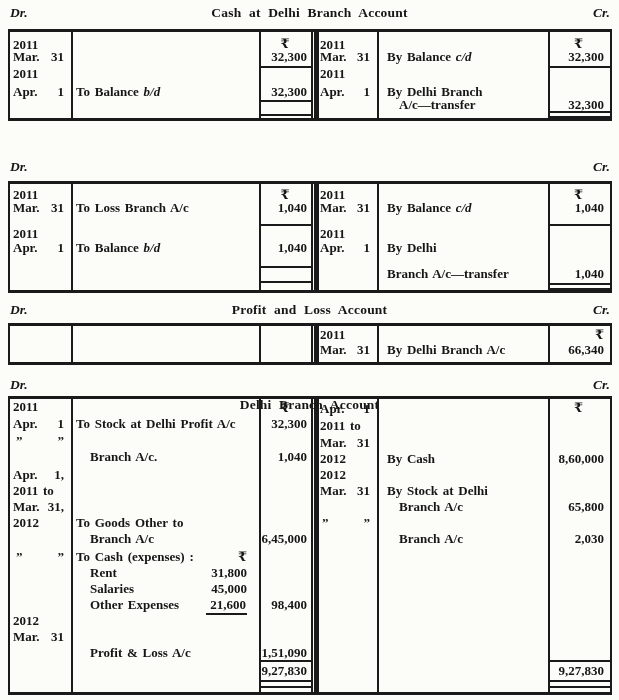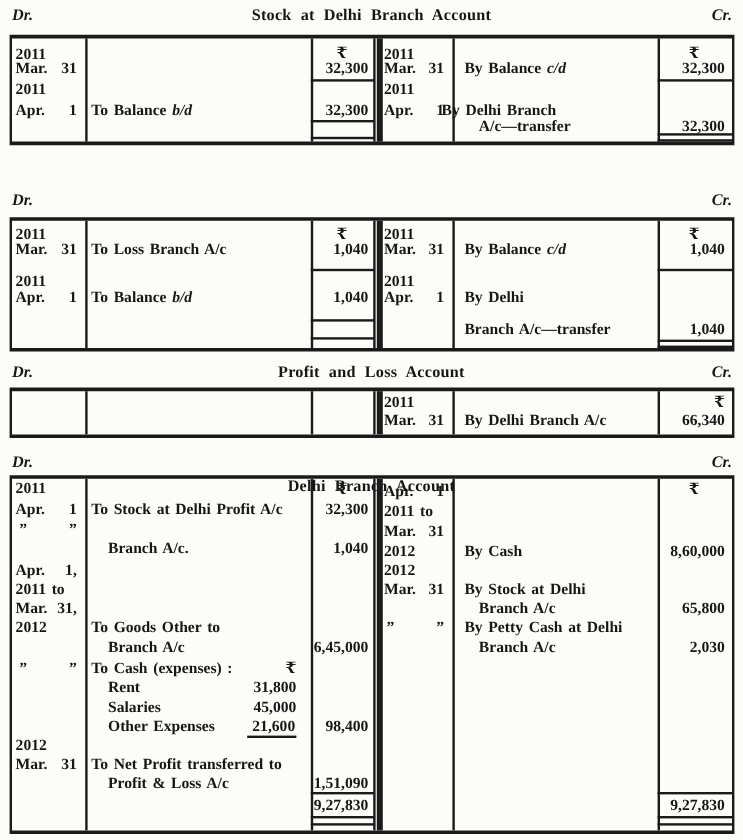--- a/index.html
+++ b/index.html
@@ -22,21 +22,21 @@
   .vmid { width:5px; }
   .hl { position:absolute; height:2px; background:#1a1a1a; }
   .u { border-bottom:2px solid #1a1a1a; padding:0 1px 1px 4px; }
 </style>
 </head>
 <body>
 
 <div class="page">
 
   <span class="t sideL it" style="top:6px">Dr.</span>
-  <span class="t title" style="top:6px">Stock at Delhi Branch Account</span>
+  <span class="t title" style="top:6px">Cash at Delhi Branch Account</span>
   <span class="t sideR it" style="top:6px">Cr.</span>
 
   <div class="tbl" style="top:29px;height:92px">
     <div class="vl" style="left:61px"></div>
     <div class="vl" style="left:249px"></div>
     <div class="vl" style="left:301px"></div>
     <div class="vl vmid" style="left:304px"></div>
     <div class="vl" style="left:367px"></div>
     <div class="vl" style="left:538px"></div>
 
@@ -57,21 +57,21 @@
     <span class="t" style="left:310px;top:6px">2011</span>
     <span class="t ctr" style="left:540px;width:57px;top:5px">₹</span>
     <span class="t" style="left:310px;top:18px">Mar.</span>
     <span class="t num" style="left:330px;width:30px;top:18px">31</span>
     <span class="t" style="left:377px;top:18px"><span>By Balance</span> <span class="it">c/d</span></span>
     <span class="t num" style="left:540px;width:54px;top:18px">32,300</span>
     <div class="hl" style="left:538px;width:62px;top:34px"></div>
     <span class="t" style="left:310px;top:35px">2011</span>
     <span class="t" style="left:310px;top:53px">Apr.</span>
     <span class="t num" style="left:330px;width:30px;top:53px">1</span>
-    <span class="t" style="left:358px;top:53px">By Delhi Branch</span>
+    <span class="t" style="left:377px;top:53px">By Delhi Branch</span>
     <span class="t" style="left:389px;top:66px">A/c—transfer</span>
     <span class="t num" style="left:540px;width:54px;top:66px">32,300</span>
     <div class="hl" style="left:538px;width:62px;top:79px"></div>
     <div class="hl" style="left:538px;width:62px;top:84px"></div>
   </div>
 
   <span class="t sideL it" style="top:160px">Dr.</span>
   <span class="t sideR it" style="top:160px">Cr.</span>
 
   <div class="tbl" style="top:181px;height:112px">
@@ -176,21 +176,20 @@
     <span class="t num" style="left:182px;width:55px;top:167px">31,800</span>
     <span class="t" style="left:80px;top:183px">Salaries</span>
     <span class="t num" style="left:182px;width:55px;top:183px">45,000</span>
     <span class="t" style="left:80px;top:199px">Other Expenses</span>
     <span class="t num" style="left:182px;width:55px;top:199px"><span class="u">21,600</span></span>
     <span class="t num" style="left:250px;width:47px;top:199px">98,400</span>
 
     <span class="t" style="left:3px;top:215px">2012</span>
     <span class="t" style="left:3px;top:231px">Mar.</span>
     <span class="t num" style="left:22px;width:32px;top:231px">31</span>
-    <span class="t" style="left:66px;top:231px">To Net Profit transferred to</span>
     <span class="t" style="left:80px;top:247px">Profit &amp; Loss A/c</span>
     <span class="t num" style="left:250px;width:47px;top:247px">1,51,090</span>
 
     <div class="hl" style="left:249px;width:53px;top:261px"></div>
     <span class="t num" style="left:250px;width:47px;top:265px">9,27,830</span>
     <div class="hl" style="left:249px;width:53px;top:281px"></div>
     <div class="hl" style="left:249px;width:53px;top:287px"></div>
 
     <span class="t ctr" style="left:540px;width:57px;top:2px">₹</span>
     <span class="t" style="left:310px;top:3px">Apr.</span>
@@ -204,21 +203,20 @@
 
     <span class="t" style="left:310px;top:69px">2012</span>
     <span class="t" style="left:310px;top:85px">Mar.</span>
     <span class="t num" style="left:330px;width:30px;top:85px">31</span>
     <span class="t" style="left:377px;top:85px">By Stock at Delhi</span>
     <span class="t" style="left:389px;top:101px">Branch A/c</span>
     <span class="t num" style="left:540px;width:54px;top:101px">65,800</span>
 
     <span class="t" style="left:312px;top:117px">”</span>
     <span class="t num" style="left:330px;width:30px;top:117px">”</span>
-    <span class="t" style="left:377px;top:117px">By Petty Cash at Delhi</span>
     <span class="t" style="left:389px;top:133px">Branch A/c</span>
     <span class="t num" style="left:540px;width:54px;top:133px">2,030</span>
 
     <div class="hl" style="left:538px;width:62px;top:261px"></div>
     <span class="t num" style="left:540px;width:54px;top:265px">9,27,830</span>
     <div class="hl" style="left:538px;width:62px;top:281px"></div>
     <div class="hl" style="left:538px;width:62px;top:287px"></div>
   </div>
 
 </div>

